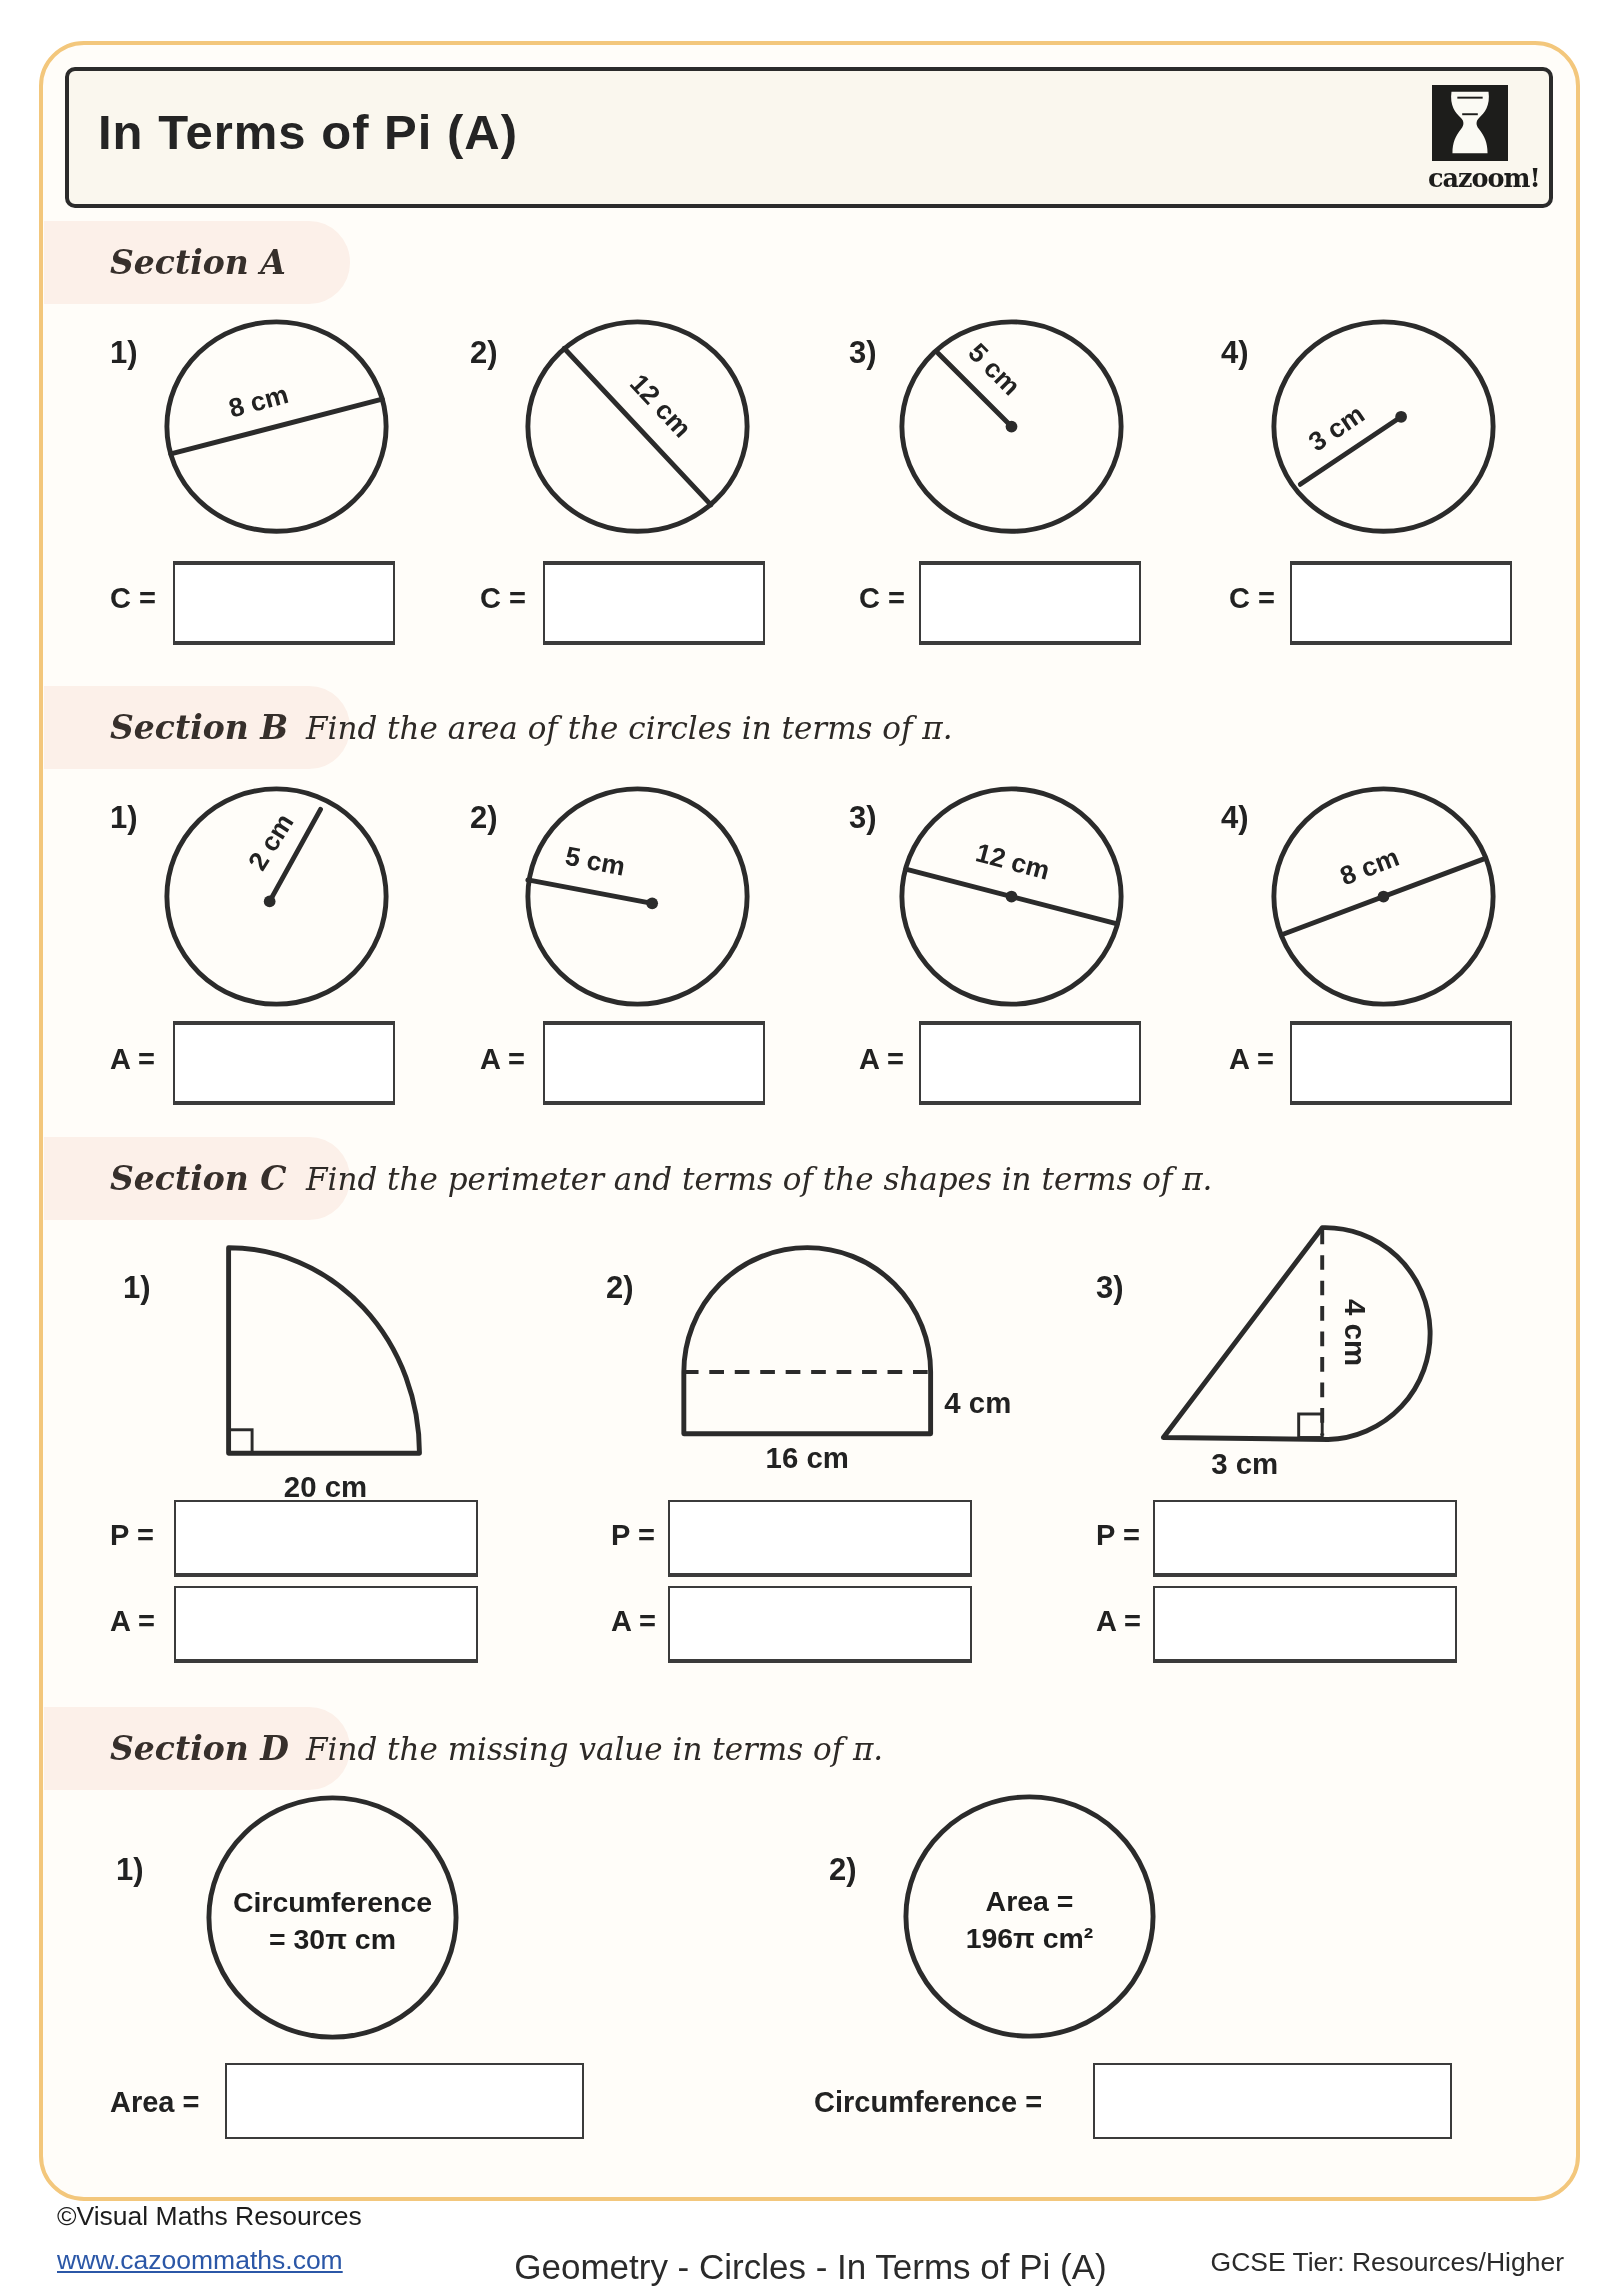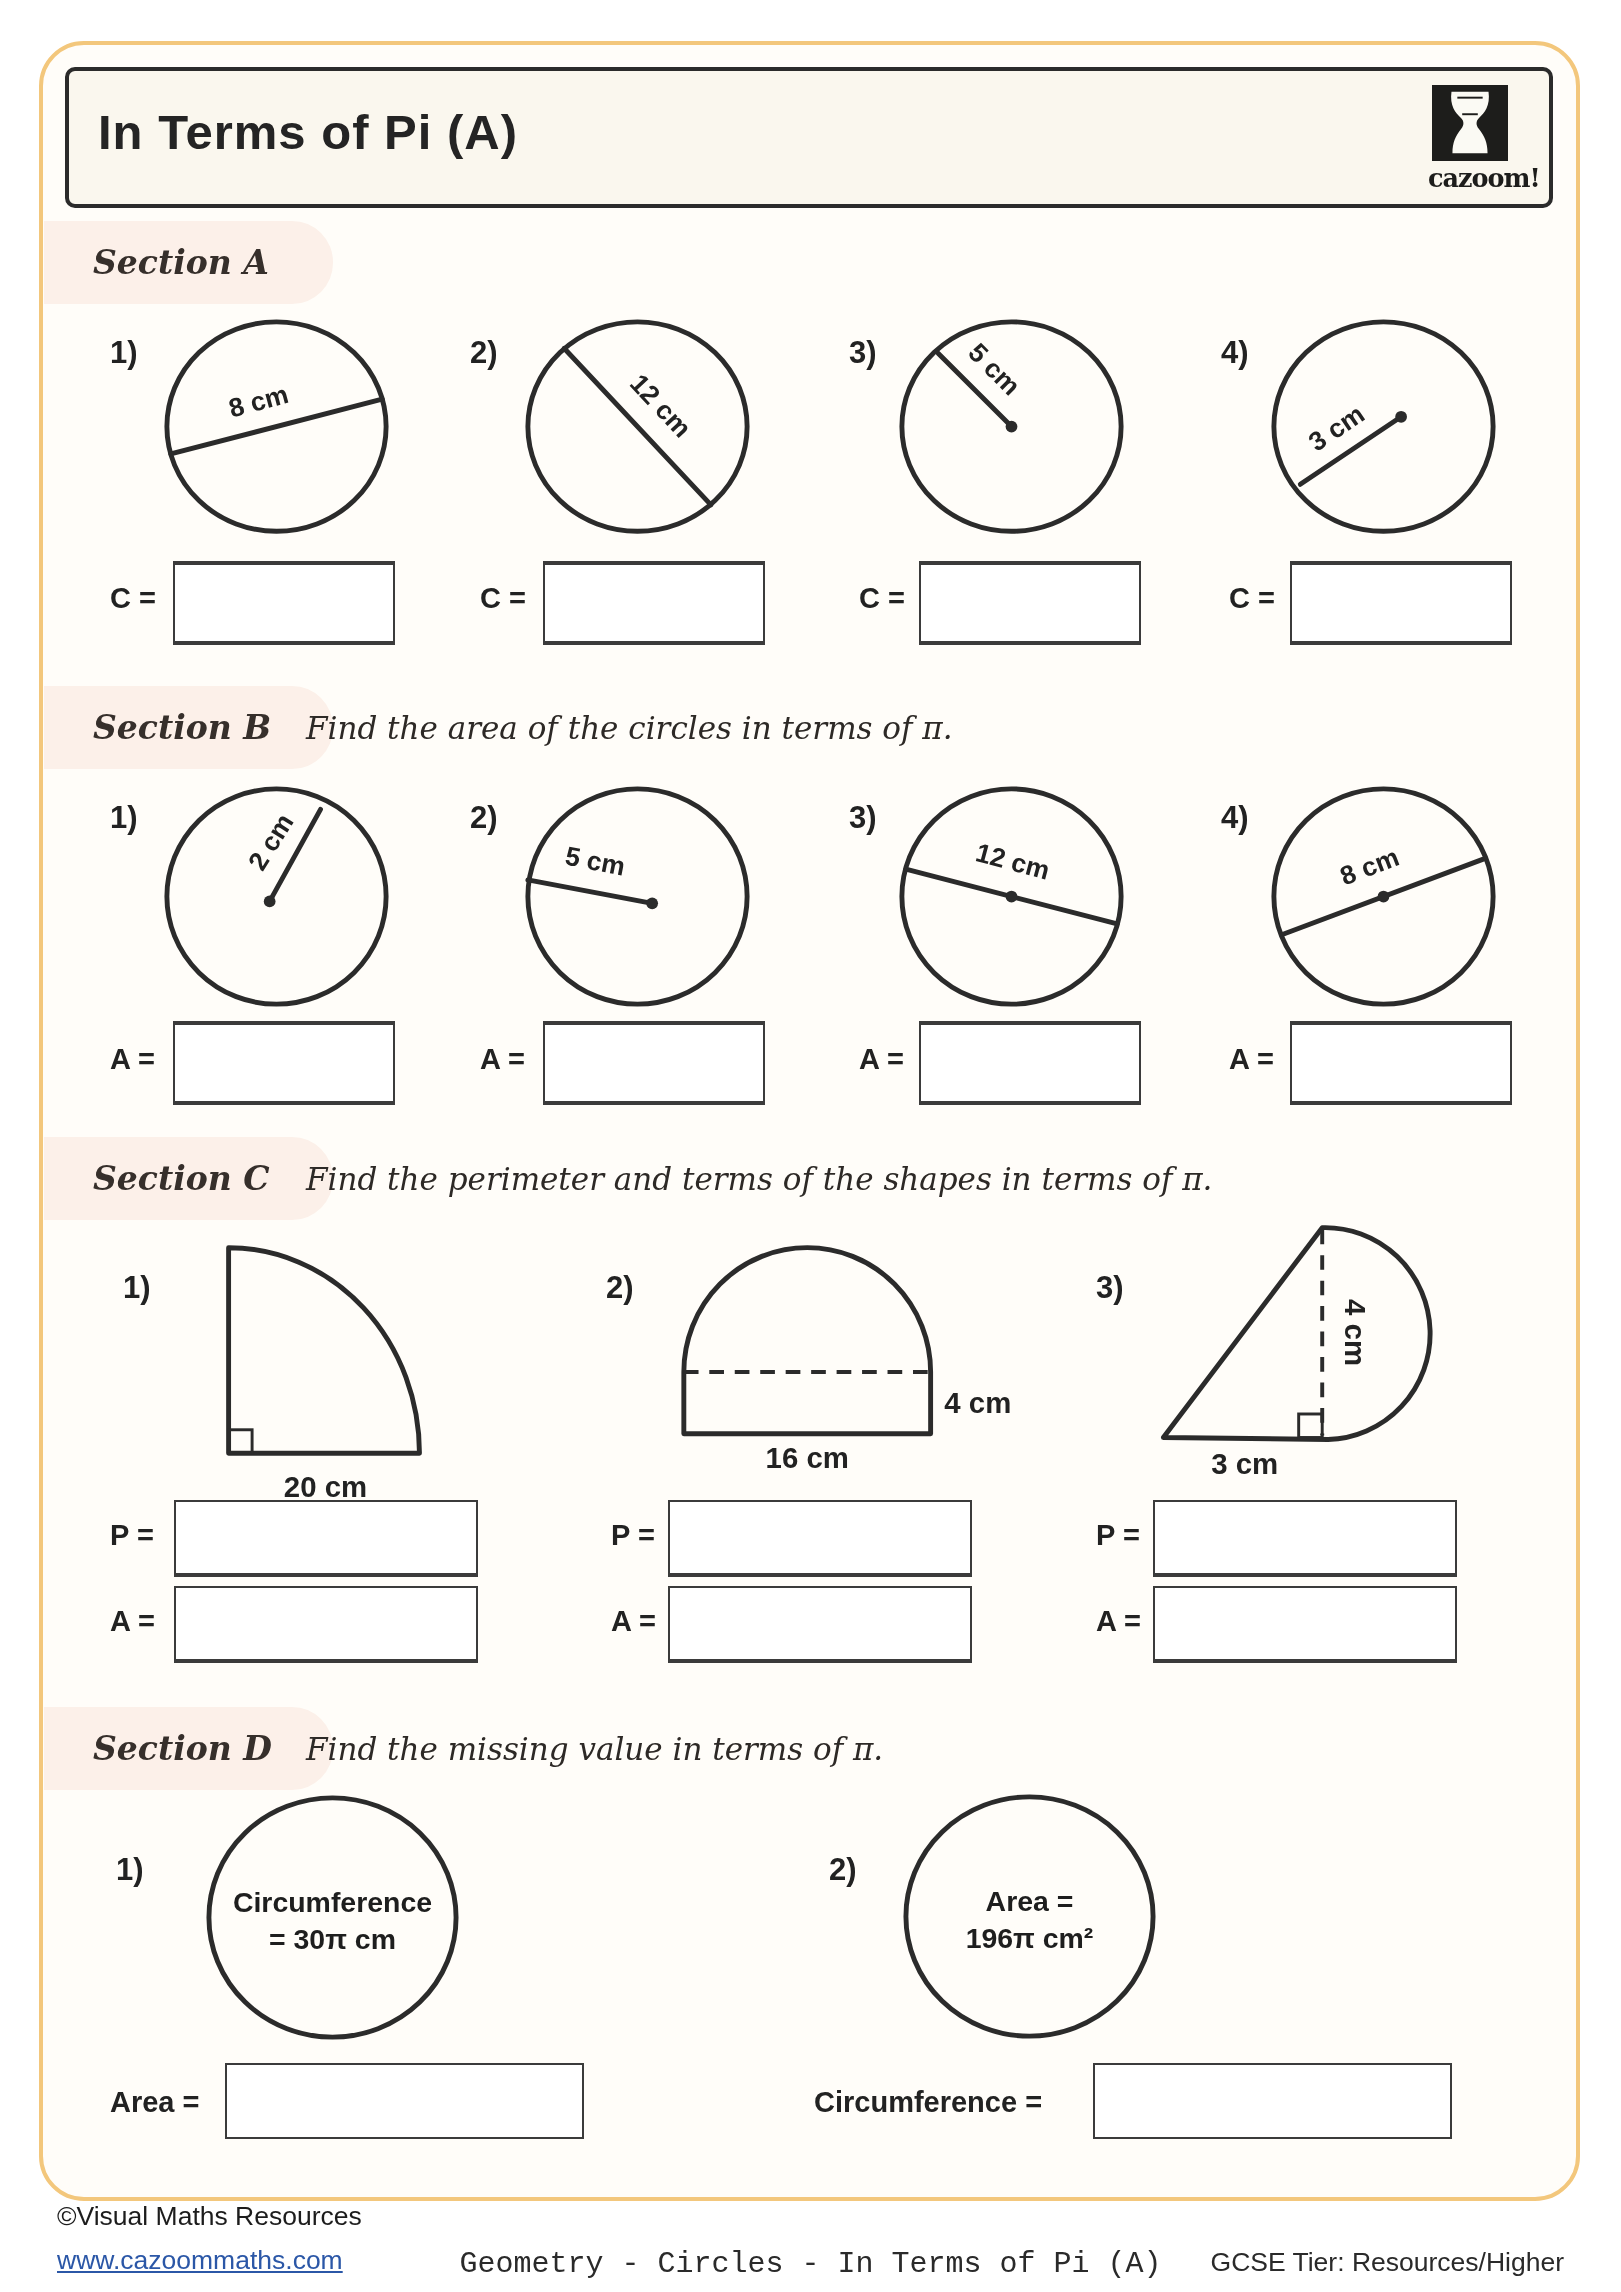--- a/index.html
+++ b/index.html
@@ -8,21 +8,21 @@
   .frame{position:absolute;left:39px;top:41px;width:1533px;height:2152px;
          border:4.9px solid #f3c77c;border-radius:45px;background:#fffdf9;}
   .headerbox{position:absolute;left:65px;top:67px;width:1480px;height:133px;
              border:4.9px solid #2b2b2b;border-radius:10px;background:#faf7ee;}
   .title{position:absolute;left:29px;top:33px;font-size:49px;font-weight:700;
          color:#242424;letter-spacing:1px;}
   .logo{position:absolute;right:37px;top:13.7px;width:84px;text-align:center;}
   .logo .word{font-family:"DejaVu Serif","Liberation Serif",serif;font-weight:700;
               font-size:25.5px;color:#1d1d1b;letter-spacing:-1px;margin-top:-2px;}
   .pill{position:absolute;left:44px;width:240px;height:83px;background:#fcf0e9;
-        border-radius:0 41px 41px 0;display:flex;align-items:center;padding-left:49px;
+        border-radius:0 41px 41px 0;display:flex;align-items:center;padding-left:66px;
         box-sizing:content-box;}
   .pill span{font-family:"DejaVu Serif","Liberation Serif",serif;font-style:italic;
              font-weight:700;font-size:33px;color:#362f2b;}
   .instr{position:absolute;left:306px;height:83px;display:flex;align-items:center;
          font-family:"DejaVu Serif","Liberation Serif",serif;font-style:italic;
          font-size:31px;color:#2d2926;}
   .num{position:absolute;font-size:31px;font-weight:600;color:#222;}
   .anslabel{position:absolute;font-size:29px;font-weight:700;color:#222;white-space:nowrap;}
   .abox{position:absolute;width:218px;height:76px;background:#fff;
         border:2.9px solid #3b3b3b;border-top-width:4.9px;border-bottom-width:4.9px;}
@@ -33,21 +33,21 @@
   .dim-label{font-size:27px;font-weight:600;}
   .shape-label{font-size:30px;font-weight:700;}
   .inlabel{font-size:29px;font-weight:700;fill:#1e1e1e;}
   .shape{fill:none;stroke:#2b2b2b;stroke-width:5;stroke-linejoin:round;stroke-linecap:round;}
   .dash{fill:none;stroke:#2b2b2b;stroke-width:4;stroke-dasharray:15 11;}
   .ra{fill:none;stroke:#2b2b2b;stroke-width:3;}
   .footer-left1{position:absolute;left:57px;top:2201px;font-size:26.5px;color:#1c1c1c;}
   .footer-link{position:absolute;left:57px;top:2245px;font-size:26.5px;color:#2b57a7;
                text-decoration:underline;}
   .footer-center{position:absolute;left:0;top:2247px;width:100%;text-align:center;
-                 font-size:30px;color:#2a2a2a;font-family:Liberation Mono, monospace;}
+                 font-size:35px;color:#2a2a2a;}
   .footer-right{position:absolute;right:57px;top:2247px;font-size:26.5px;color:#2a2a2a;}
 </style>
 </head>
 <body>
 
 <div class="page">
   <div class="frame"></div>
 
   <div class="headerbox">
     <div class="title">In Terms of Pi (A)</div>

